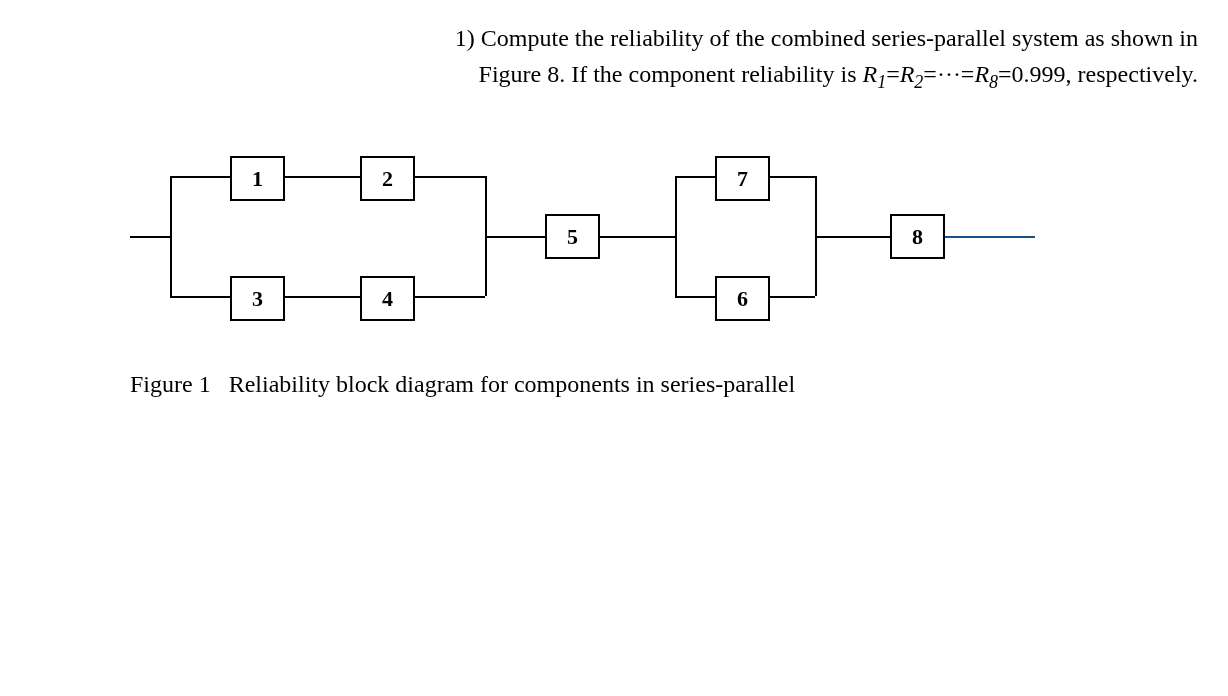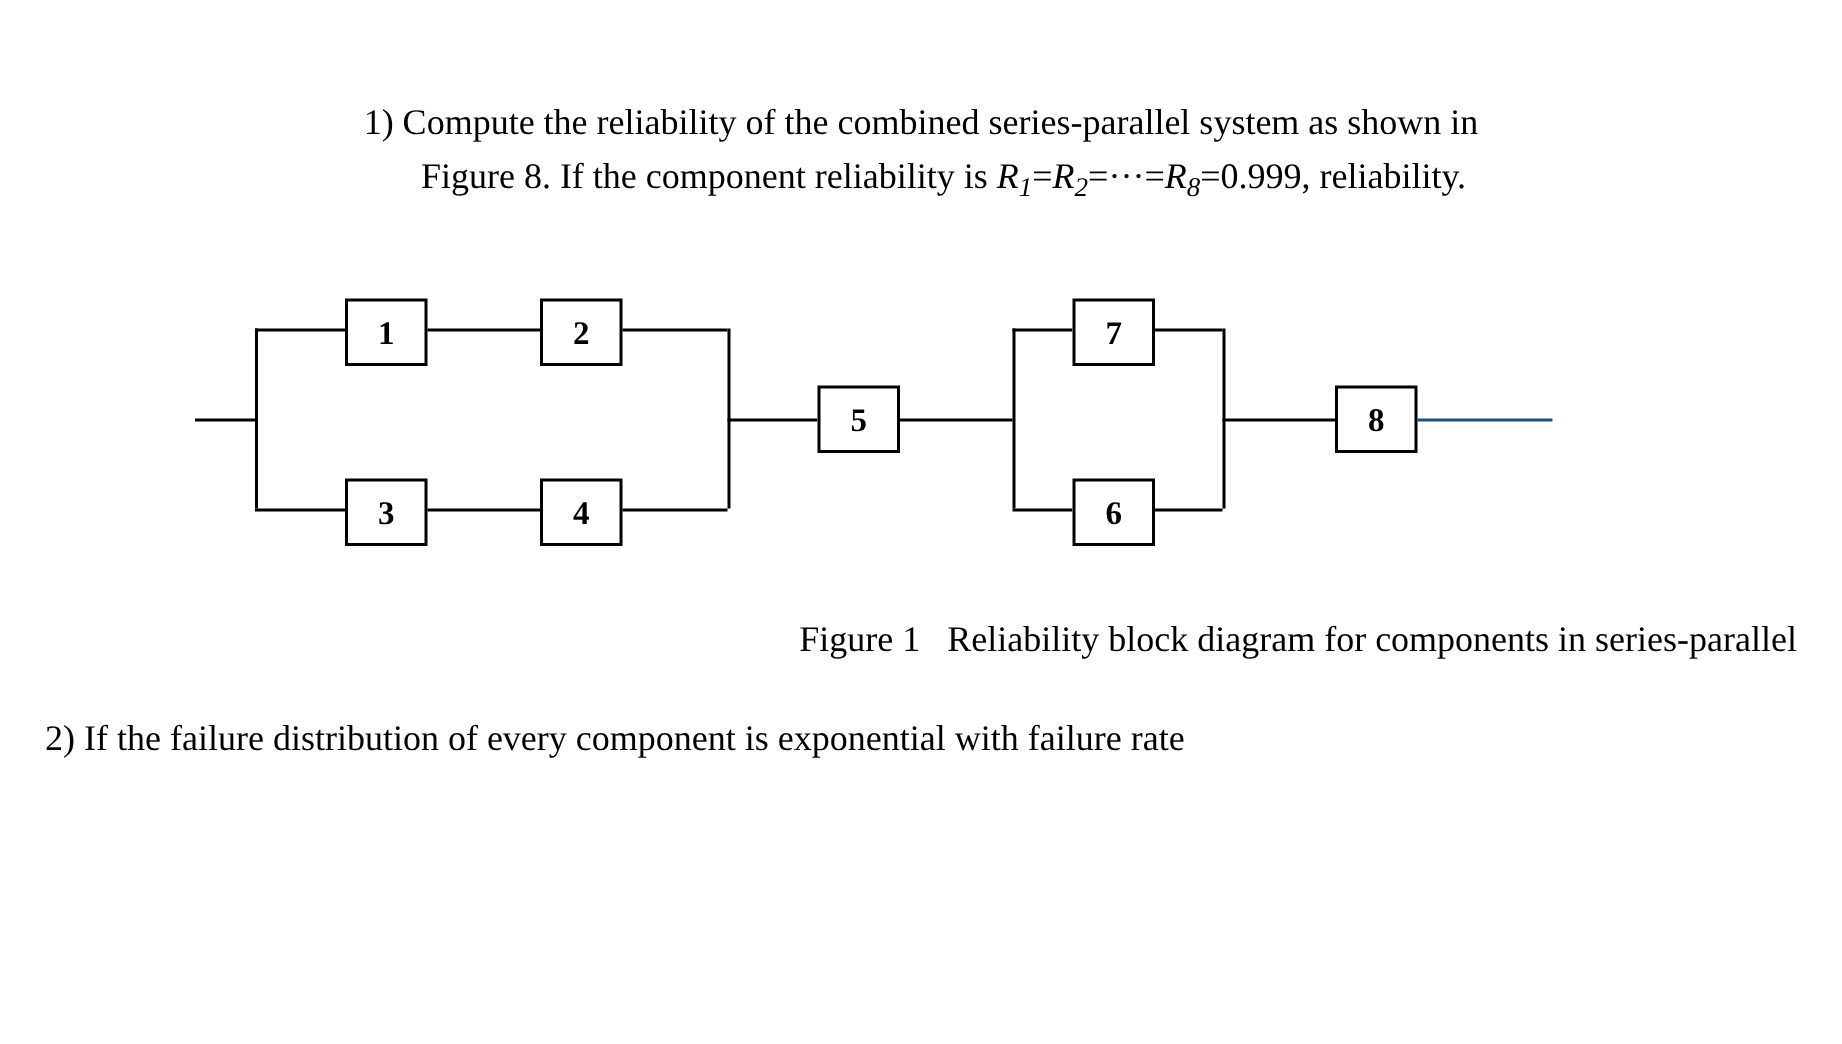--- a/index.html
+++ b/index.html
@@ -10,22 +10,21 @@
     color: #000;
     background: #fff;
     width: 1228px;
     box-sizing: border-box;
     line-height: 1.5;
   }
   .problem {
     margin-bottom: 20px;
   }
   .problem-text {
-    text-align: center;
-    margin-top: 44px;
+    text-align: right;
   }
   .problem-text .indent {
     padding-left: 30px;
   }
   .italic {
     font-style: italic;
   }
   .sub {
     font-style: italic;
     vertical-align: sub;
@@ -61,21 +60,21 @@
     position: absolute;
     border-left: 2px solid #000;
     width: 0;
   }
   .hline-blue {
     position: absolute;
     border-top: 2px solid #1a4f8f;
     height: 0;
   }
   .figure-caption {
-    text-align: right;
+    text-align: left;
     margin-top: 30px;
     font-size: 24px;
   }
   .problem2 {
     text-align: justify;
     margin-top: 20px;
   }
   .problem2 .line2 {
     padding-left: 30px;
     text-align: justify;
@@ -87,21 +86,21 @@
     font-style: italic;
   }
 </style>
 </head>
 <body>
 
 <div class="problem">
   <div class="problem-text">
     <span>1) Compute the reliability of the combined series-parallel system as shown in</span><br>
     <span class="indent">
-      <span>Figure 8. If the component reliability is </span><span class="italic">R</span><span class="sub">1</span><span>=</span><span class="italic">R</span><span class="sub">2</span><span>=···=</span><span class="italic">R</span><span class="sub">8</span><span>=0.999, reliability.</span>
+      <span>Figure 8. If the component reliability is </span><span class="italic">R</span><span class="sub">1</span><span>=</span><span class="italic">R</span><span class="sub">2</span><span>=···=</span><span class="italic">R</span><span class="sub">8</span><span>=0.999, respectively.</span>
     </span>
   </div>
 </div>
 
 <div class="figure-container">
   <div class="diagram">
 
     <div class="hline" style="left:0; top:100px; width:40px;"></div>
     <div class="vline" style="left:40px; top:40px; height:120px;"></div>
 
@@ -155,14 +154,13 @@
 
     <div class="hline-blue" style="left:815px; top:100px; width:90px;"></div>
   </div>
 
   <div class="figure-caption">
     <span>Figure 1</span>&nbsp;&nbsp;&nbsp;<span>Reliability block diagram for components in series-parallel</span>
   </div>
 </div>
 
 <div class="problem2">
-  <div>2) If the failure distribution of every component is exponential with failure rate</div>
 </div>
 
 </body></html>

